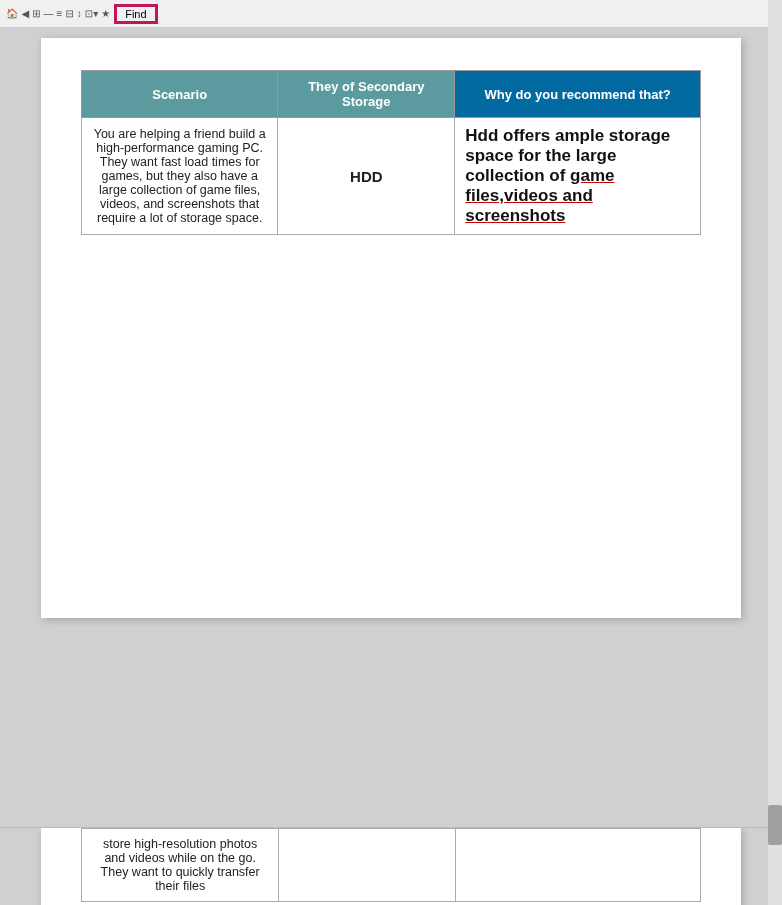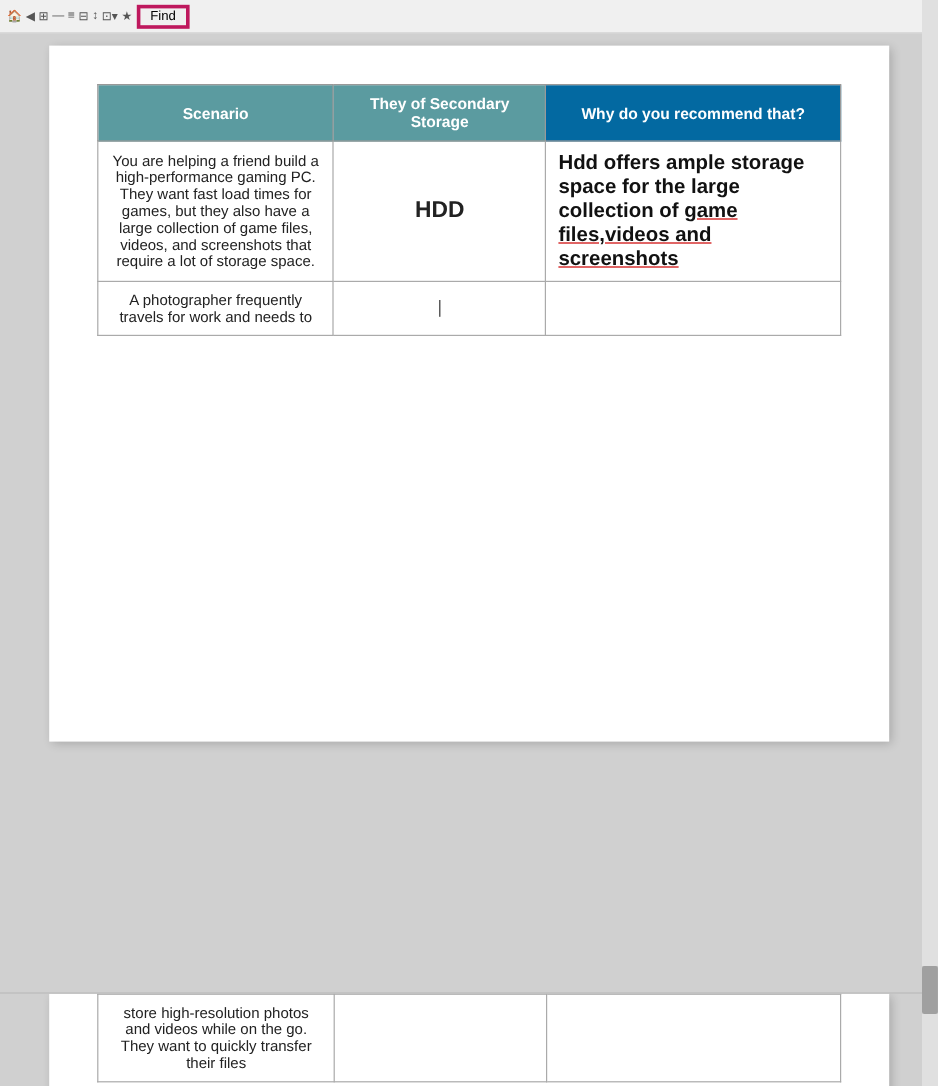--- a/index.html
+++ b/index.html
@@ -94,21 +94,21 @@
       text-align: center;
       vertical-align: middle;
       width: 200px;
     }
 
     td.type-col {
       text-align: center;
       vertical-align: middle;
       width: 180px;
       font-weight: bold;
-      font-size: 19px;
+      font-size: 15px;
     }
 
     td.why-col {
       vertical-align: middle;
       width: 250px;
       font-size: 17px;
     }
 
     .underline-red {
       text-decoration: underline;
@@ -233,29 +233,20 @@
         </td>
         <td class="type-col">
           <span>HDD</span>
         </td>
         <td class="why-col">
           <span class="why-heading">
             Hdd offers ample storage space for the large collection of <span class="underline-red">game files,videos and screenshots</span>
           </span>
         </td>
       </tr>
-      <tr>
-        <td class="scenario-col">
-          <span>A photographer frequently travels for work and needs to</span>
-        </td>
-        <td class="type-col">
-          <span class="cursor-line"></span>
-        </td>
-        <td class="why-col"></td>
-      </tr>
     </tbody>
   </table>
 </div>
 
 <div class="page-gap">
   <div class="page-gap-line"></div>
 </div>
 
 <div class="page-container-bottom">
   <table class="bottom-table">

